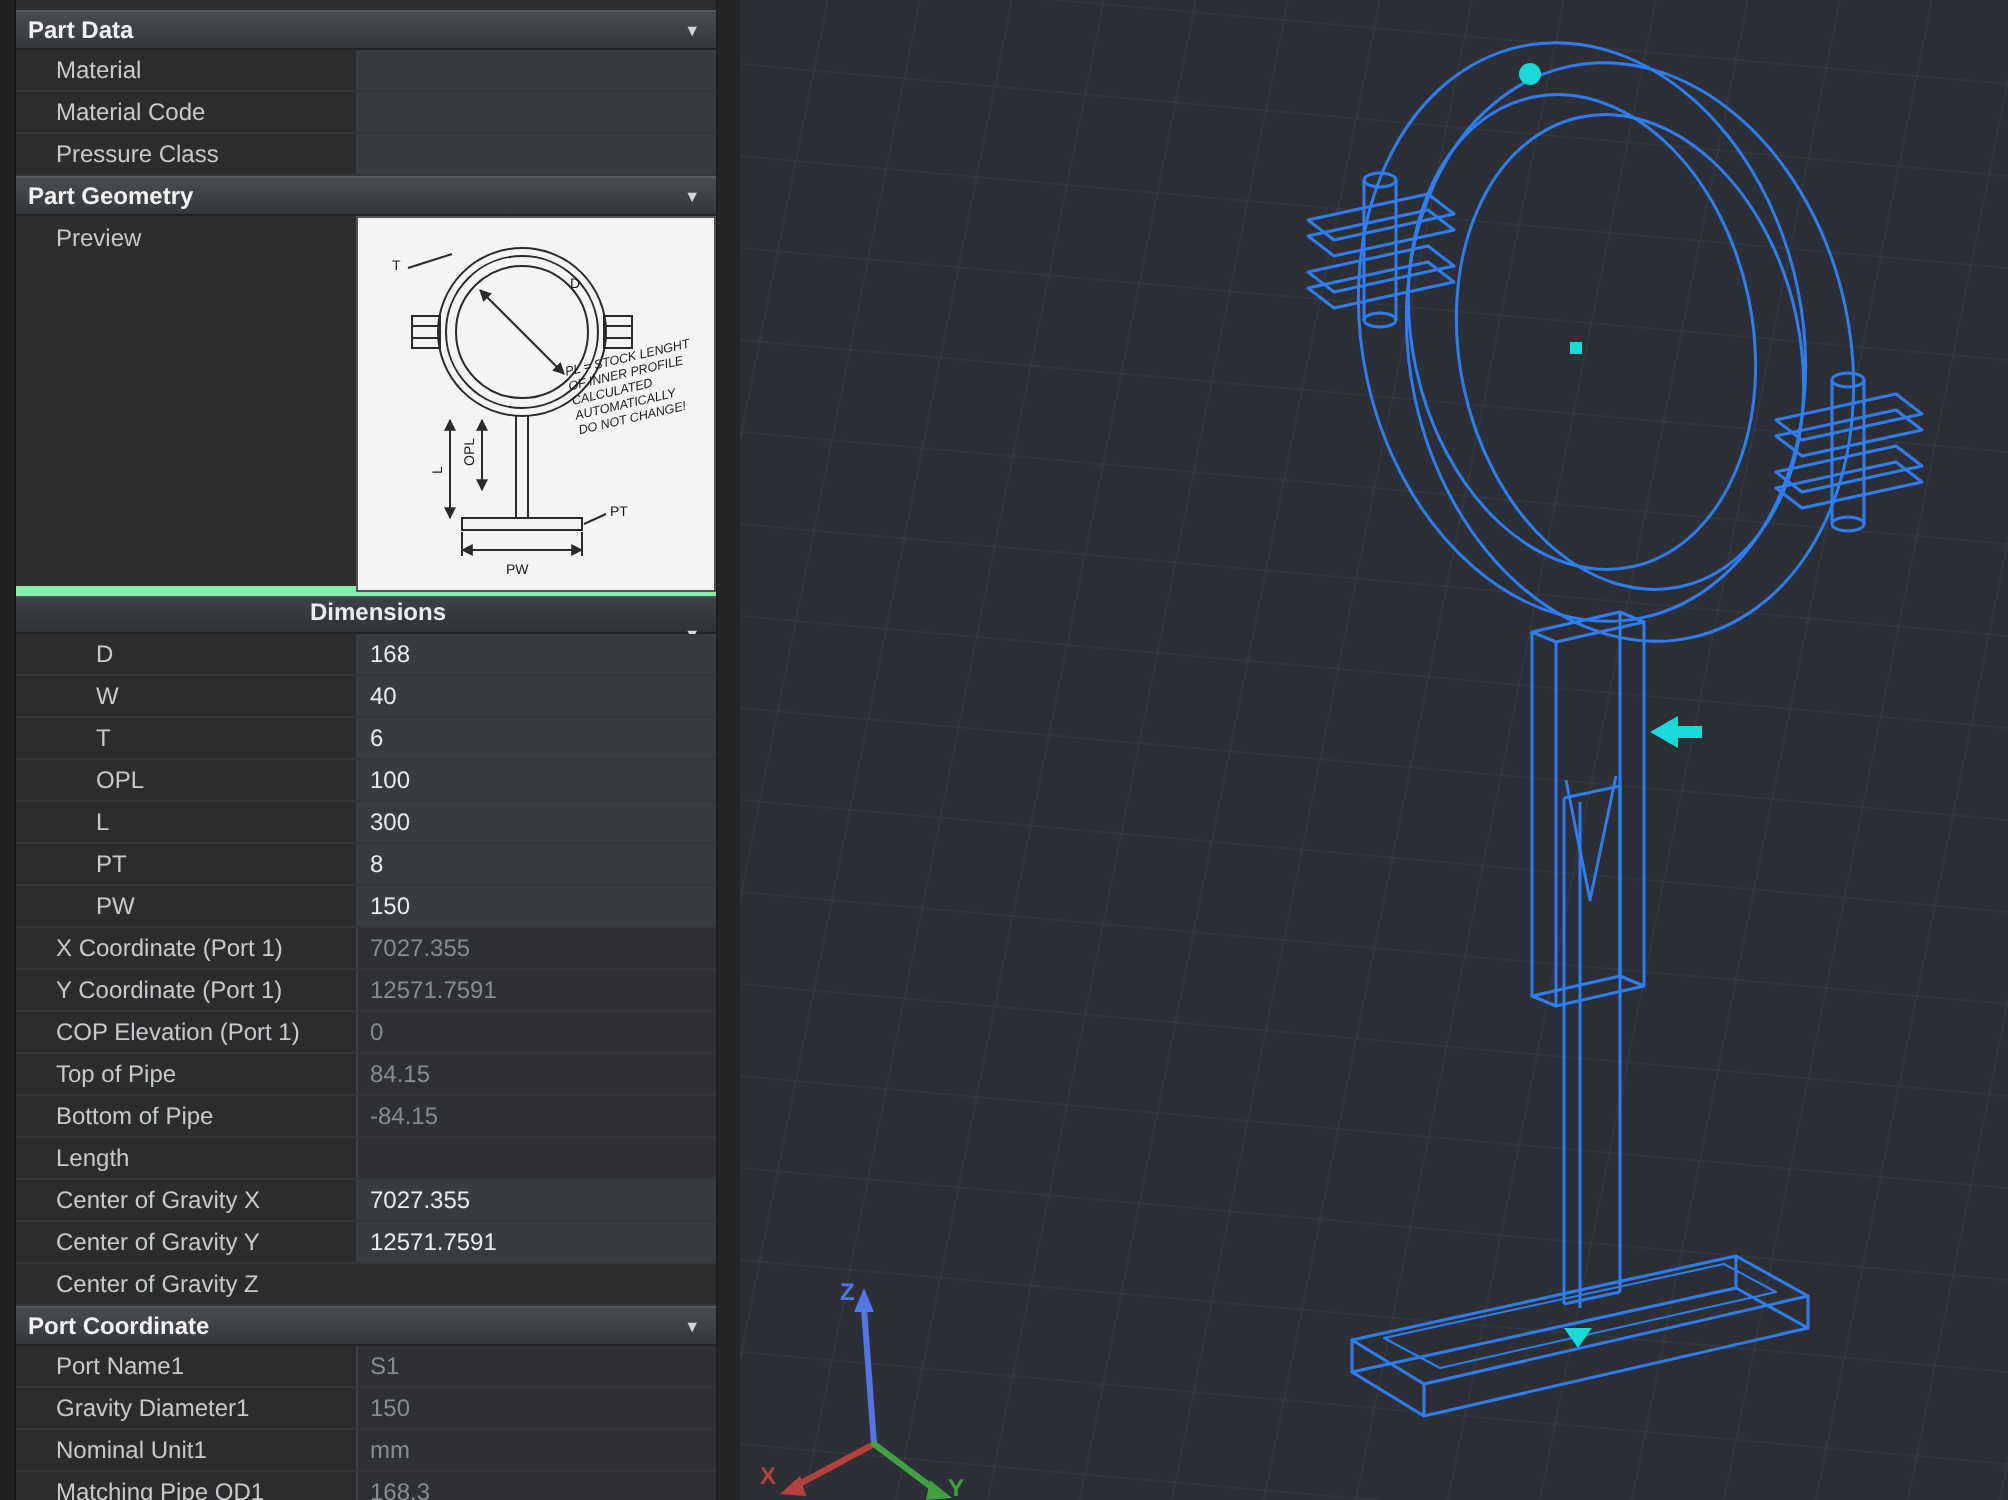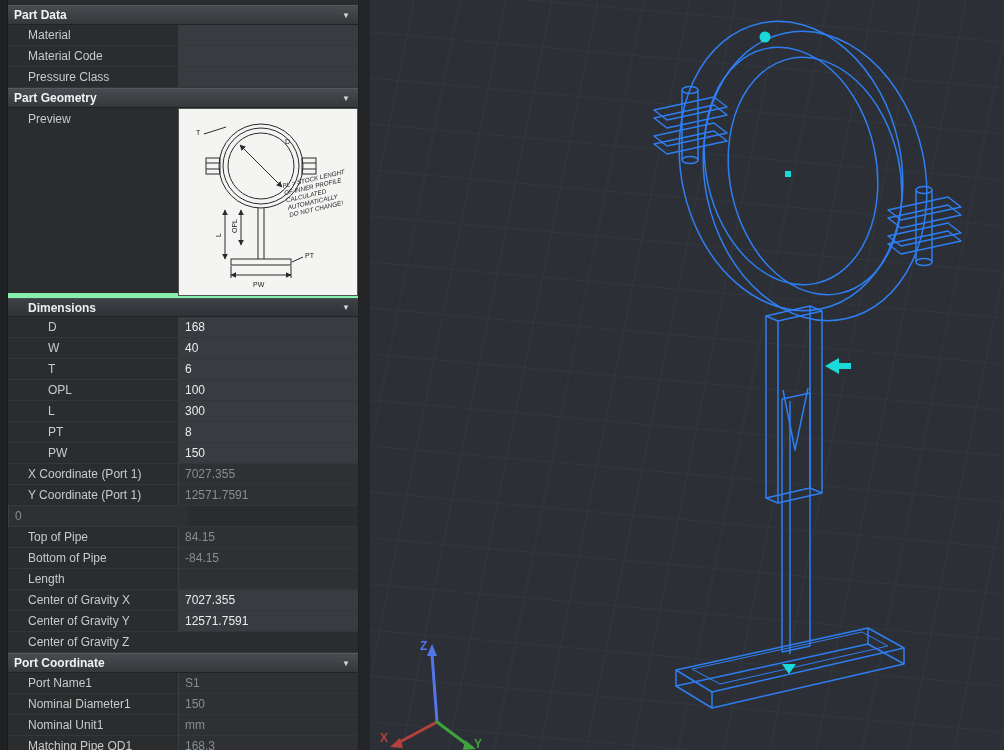--- a/index.html
+++ b/index.html
@@ -11,21 +11,21 @@
   .panel { width:370px; height:750px; display:flex; background:#f9a8d4; flex:0 0 370px; }
   .panel-side { width:8px; background:#1f2123; border-right:1px solid #17181a; }
   .panel-body { width:350px; padding-top:5px; overflow:hidden; background:#2a2c2e; }
   .panel-scroll { width:12px; background:#232527; border-left:1px solid #1d1f21; }
 
   .sec-header { height:20px; display:flex; align-items:center; padding:0 8px 0 6px;
     background:linear-gradient(#484b4f,#35383b); border-top:1px solid #56595d;
     border-bottom:1px solid #202224; color:#f2f2f2; font-size:12px; font-weight:bold; }
   .sub-header { height:19px; display:flex; align-items:center; padding:0 8px 0 20px;
     background:linear-gradient(#3d4044,#2f3236); border-top:1px solid #4a4d51;
-    border-bottom:1px solid #202224; color:#eceded; font-size:12px; font-weight:bold; }
+    border-bottom:1px solid #202224; color:#eceded; font-size:12px; font-weight:bold;flex-direction:column; }
   .chev { margin-left:auto; font-size:8px; color:#d6d6d6; }
 
   .prow { display:flex; height:21px; border-bottom:1px solid #343638; }
   .plabel { width:170px; padding-left:20px; font-size:12px; color:#c9cacb;
     line-height:20px; white-space:nowrap; overflow:hidden; }
   .plabel.indent { padding-left:40px; }
   .pvalue { width:180px; padding-left:6px; font-size:12px; line-height:20px;
     border-left:1px solid #3c3e41; white-space:nowrap; overflow:hidden; }
   .pvalue.editable { background:#383b3f; color:#eaebec; }
   .pvalue.readonly { background:#2e3033; color:#8a8d90; }
@@ -178,20 +178,21 @@
       <div id="rows-placement">
           <div class="prow">
             <div class="plabel">X Coordinate (Port 1)</div>
             <div class="pvalue readonly">7027.355</div>
           </div>
           <div class="prow">
             <div class="plabel">Y Coordinate (Port 1)</div>
             <div class="pvalue readonly">12571.7591</div>
           </div>
           <div class="prow">
+            <div class="plabel">COP Elevation (Port 1)</div>
             <div class="pvalue readonly">0</div>
           </div>
           <div class="prow">
             <div class="plabel">Top of Pipe</div>
             <div class="pvalue readonly">84.15</div>
           </div>
           <div class="prow">
             <div class="plabel">Bottom of Pipe</div>
             <div class="pvalue readonly">-84.15</div>
           </div>
@@ -215,21 +216,21 @@
       <div class="sec-header">
         <span>Port Coordinate</span>
         <span class="chev">▼</span>
       </div>
       <div id="rows-port">
           <div class="prow">
             <div class="plabel">Port Name1</div>
             <div class="pvalue readonly">S1</div>
           </div>
           <div class="prow">
-            <div class="plabel">Nominal Diameter1</div>
+            <div class="plabel">Gravity Diameter1</div>
             <div class="pvalue readonly">150</div>
           </div>
           <div class="prow">
             <div class="plabel">Nominal Unit1</div>
             <div class="pvalue readonly">mm</div>
           </div>
           <div class="prow">
             <div class="plabel">Matching Pipe OD1</div>
             <div class="pvalue readonly">168.3</div>
           </div>

